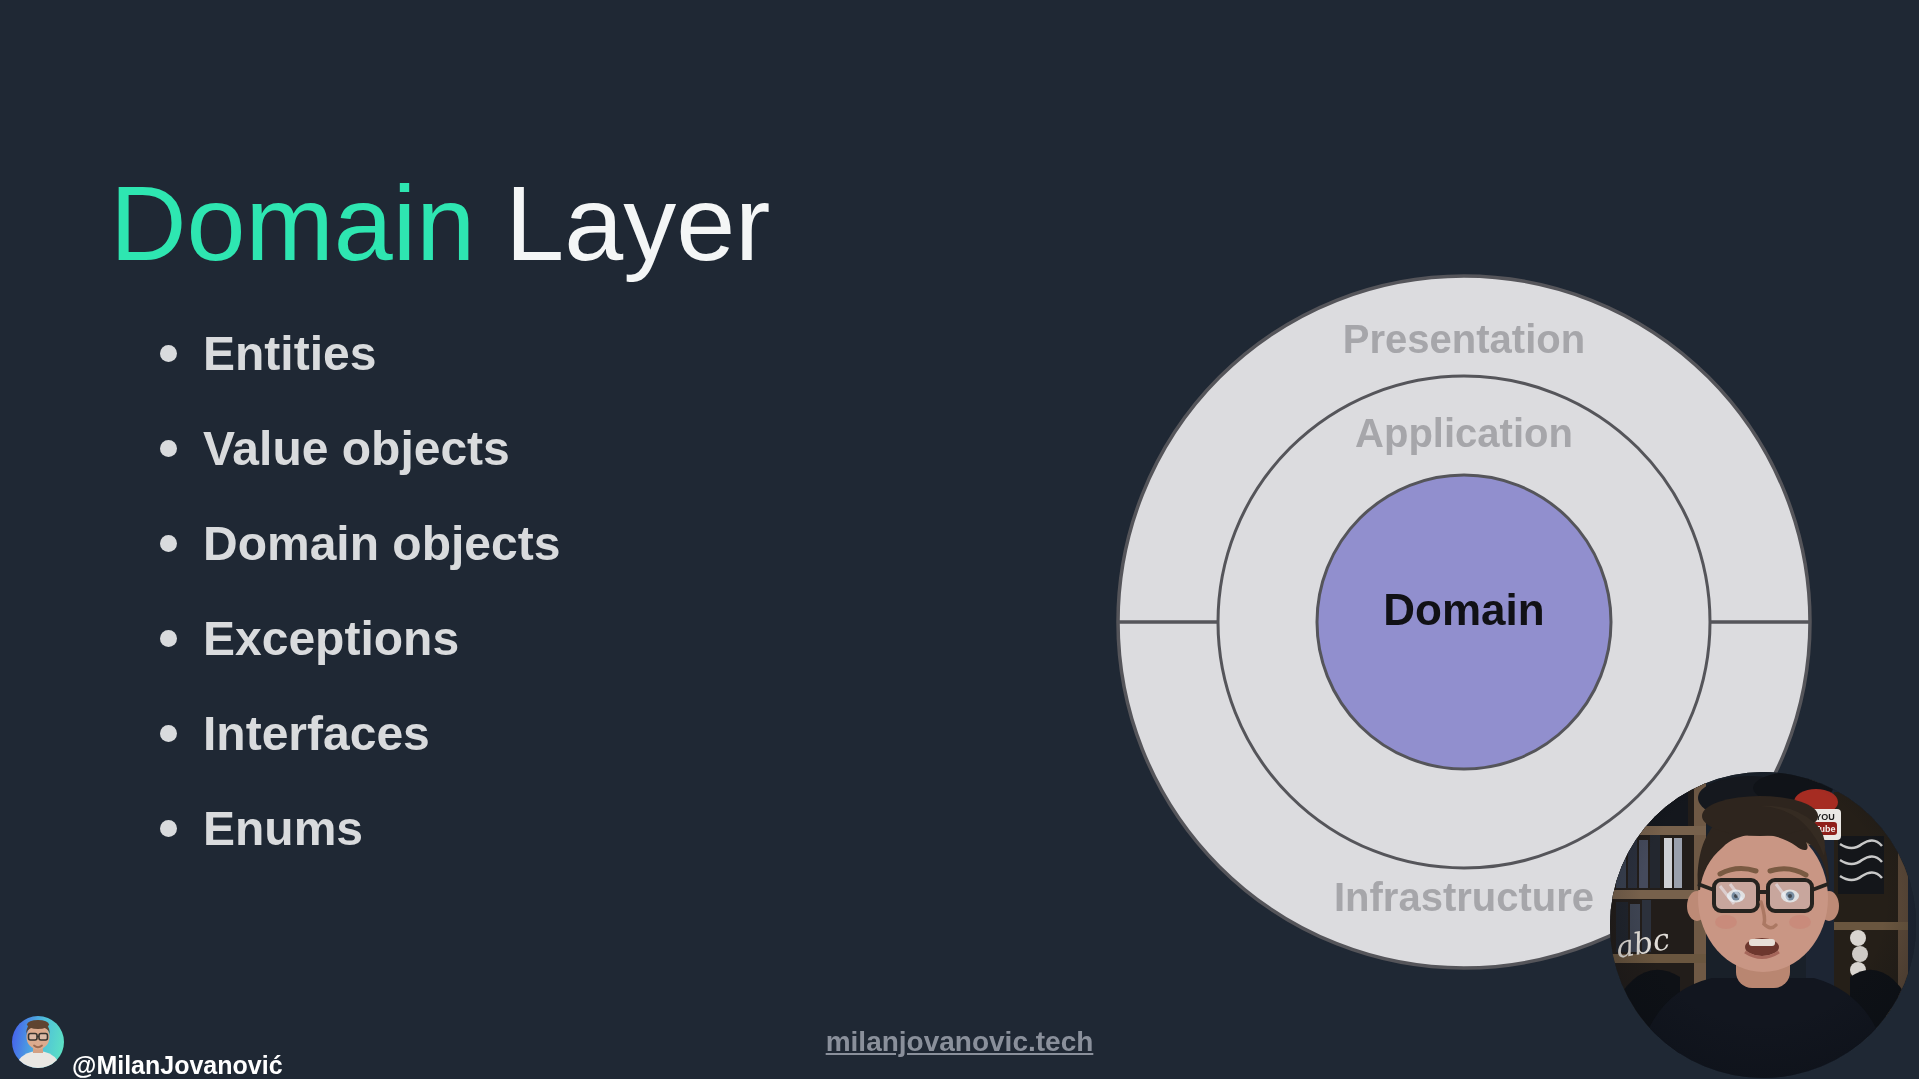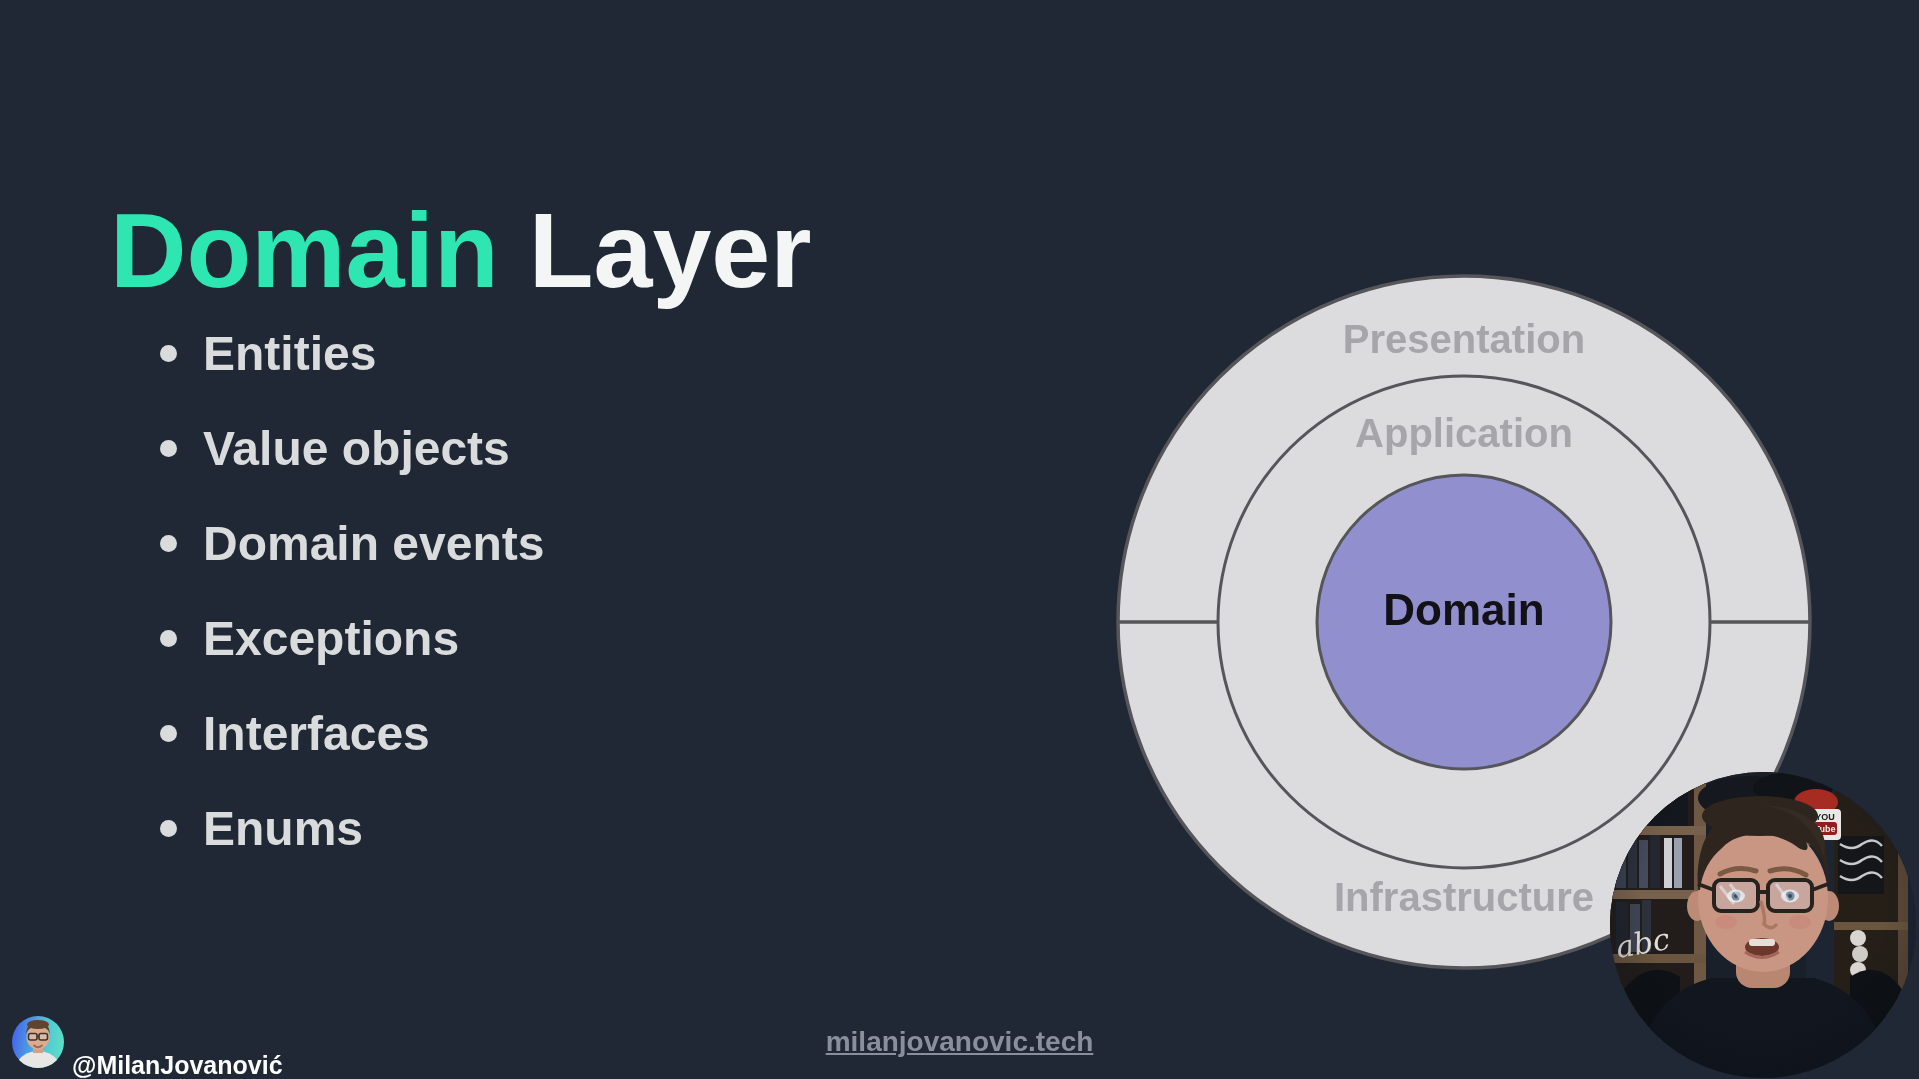--- a/index.html
+++ b/index.html
@@ -5,22 +5,22 @@
   html,body { margin:0; padding:0; }
   body {
     width:1919px; height:1079px; overflow:hidden;
     background:#1f2834;
     font-family:"Liberation Sans", sans-serif;
   }
   .slide { position:relative; width:1919px; height:1079px; }
 
   
   .title {
-    position:absolute; left:110px; top:126px;
-    font-size:106px; font-weight:bold; line-height:1; white-space:nowrap;
+    position:absolute; left:110px; top:99px;
+    font-size:106px; font-weight:normal; line-height:1; white-space:nowrap;
     letter-spacing:0px;
   }
   .title .hl { color:#2ee6b1; }
   .title .rest { color:#f4f6f6; margin-left:30px; }
 
   
   .bullets {
     position:absolute; left:160px; top:306px;
     list-style:none; margin:0; padding:0;
   }
@@ -76,21 +76,21 @@
     <li>
         <span class="dot"></span>
         <span>Entities</span>
       </li>
     <li>
         <span class="dot"></span>
         <span>Value objects</span>
       </li>
     <li>
         <span class="dot"></span>
-        <span>Domain events</span>
+        <span>Domain objects</span>
       </li>
     <li>
         <span class="dot"></span>
         <span>Exceptions</span>
       </li>
     <li>
         <span class="dot"></span>
         <span>Interfaces</span>
       </li>
     <li>

